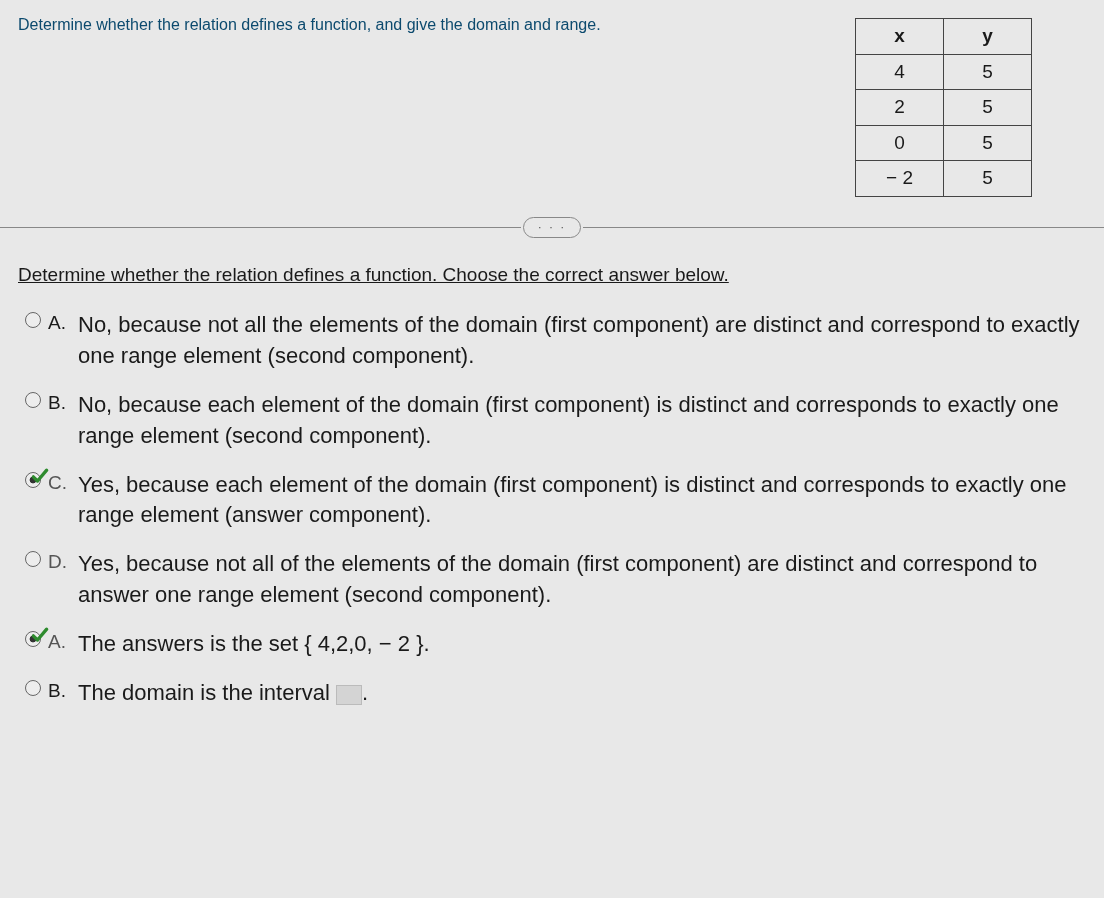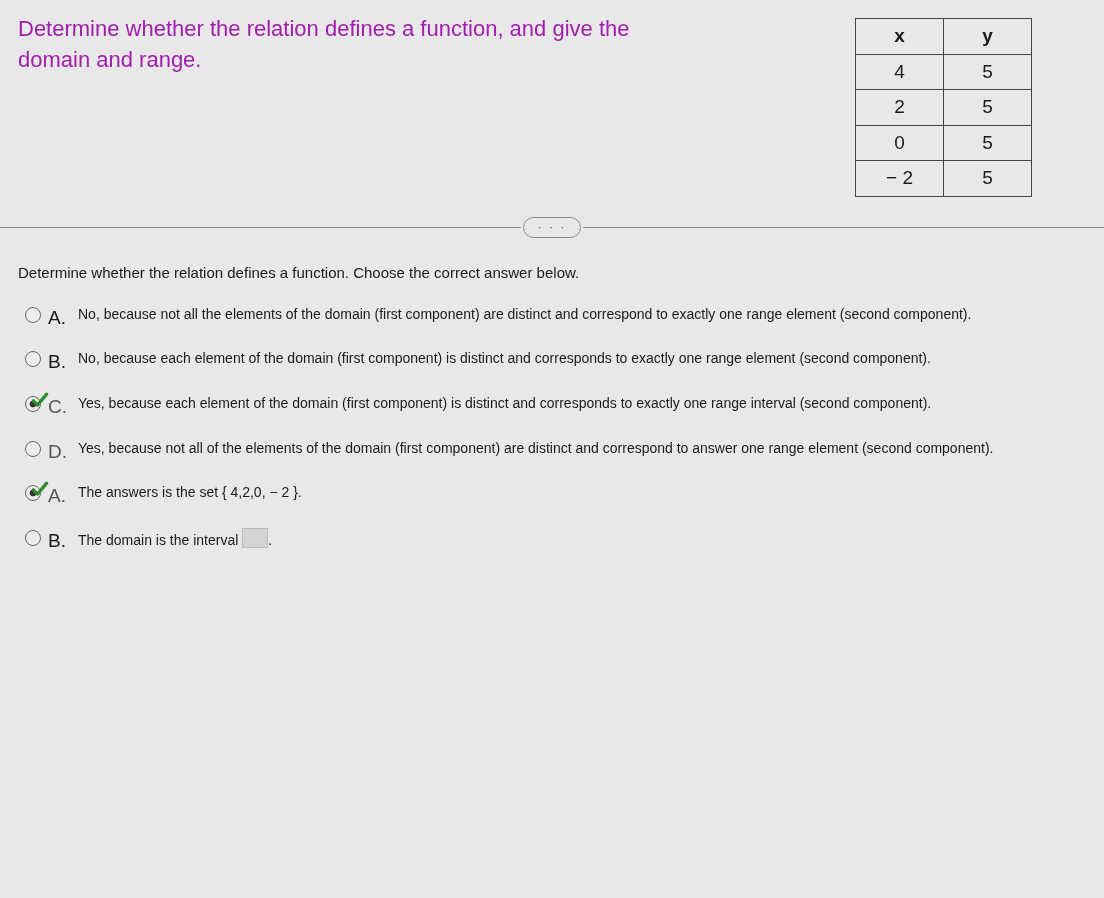--- a/index.html
+++ b/index.html
@@ -17,22 +17,22 @@
     padding: 14px 12px 0 18px;
   }
   .top-row {
     display: flex;
     justify-content: space-between;
     align-items: flex-start;
     margin-bottom: 20px;
   }
   .question-text {
     max-width: 640px;
-    font-size: 22px;
-    color: #a21caf;
+    font-size: 16px;
+    color: #0c4a6e;
   }
   .xy-table {
     border-collapse: collapse;
     margin-right: 60px;
     margin-top: 4px;
   }
   .xy-table th, .xy-table td {
     border: 1px solid #444;
     min-width: 88px;
     text-align: center;
@@ -55,21 +55,22 @@
     border-radius: 14px;
     padding: 1px 14px;
     font-size: 12px;
     color: #555;
     background: #e8e8e8;
     margin: 0 2px;
     letter-spacing: 2px;
   }
   .prompt {
     margin-bottom: 22px;
-    font-size: 15px;
+    font-size: 19px;
+    text-decoration: underline;
   }
   .choices { }
   .choice {
     display: flex;
     align-items: flex-start;
     margin-bottom: 18px;
   }
   .radio-col {
     width: 30px;
     display: flex;
@@ -95,21 +96,21 @@
     width: 20px;
     height: 20px;
   }
   .letter-col {
     width: 30px;
     font-size: 19px;
     padding-top: 0;
   }
   .choice-text {
     flex: 1;
-    font-size: 14px;
+    font-size: 22px;
   }
   .grayish { color: #555; }
   .section-gap { margin-top: 10px; margin-bottom: 22px; }
   .answer-chip {
     display: inline-block;
   }
   .interval-box {
     display: inline-block;
     width: 26px;
     height: 20px;
@@ -185,21 +186,21 @@
     </div>
 
     <div class="choice">
       <div class="radio-col">
         <div class="radio selected"></div>
         <svg class="check-icon" viewBox="0 0 24 24">
           <path d="M4 13 L9 18 L20 5" stroke="#2e8b2e" stroke-width="4" fill="none" stroke-linecap="round" stroke-linejoin="round"></path>
         </svg>
       </div>
       <div class="letter-col grayish">C.</div>
-      <div class="choice-text">Yes, because each element of the domain (first component) is distinct and corresponds to exactly one range interval (second component).</div>
+      <div class="choice-text">Yes, because each element of the domain (first component) is distinct and corresponds to exactly one range element (answer component).</div>
     </div>
 
     <div class="choice">
       <div class="radio-col">
         <div class="radio"></div>
       </div>
       <div class="letter-col grayish">D.</div>
       <div class="choice-text">Yes, because not all of the elements of the domain (first component) are distinct and correspond to answer one range element (second component).</div>
     </div>
 

